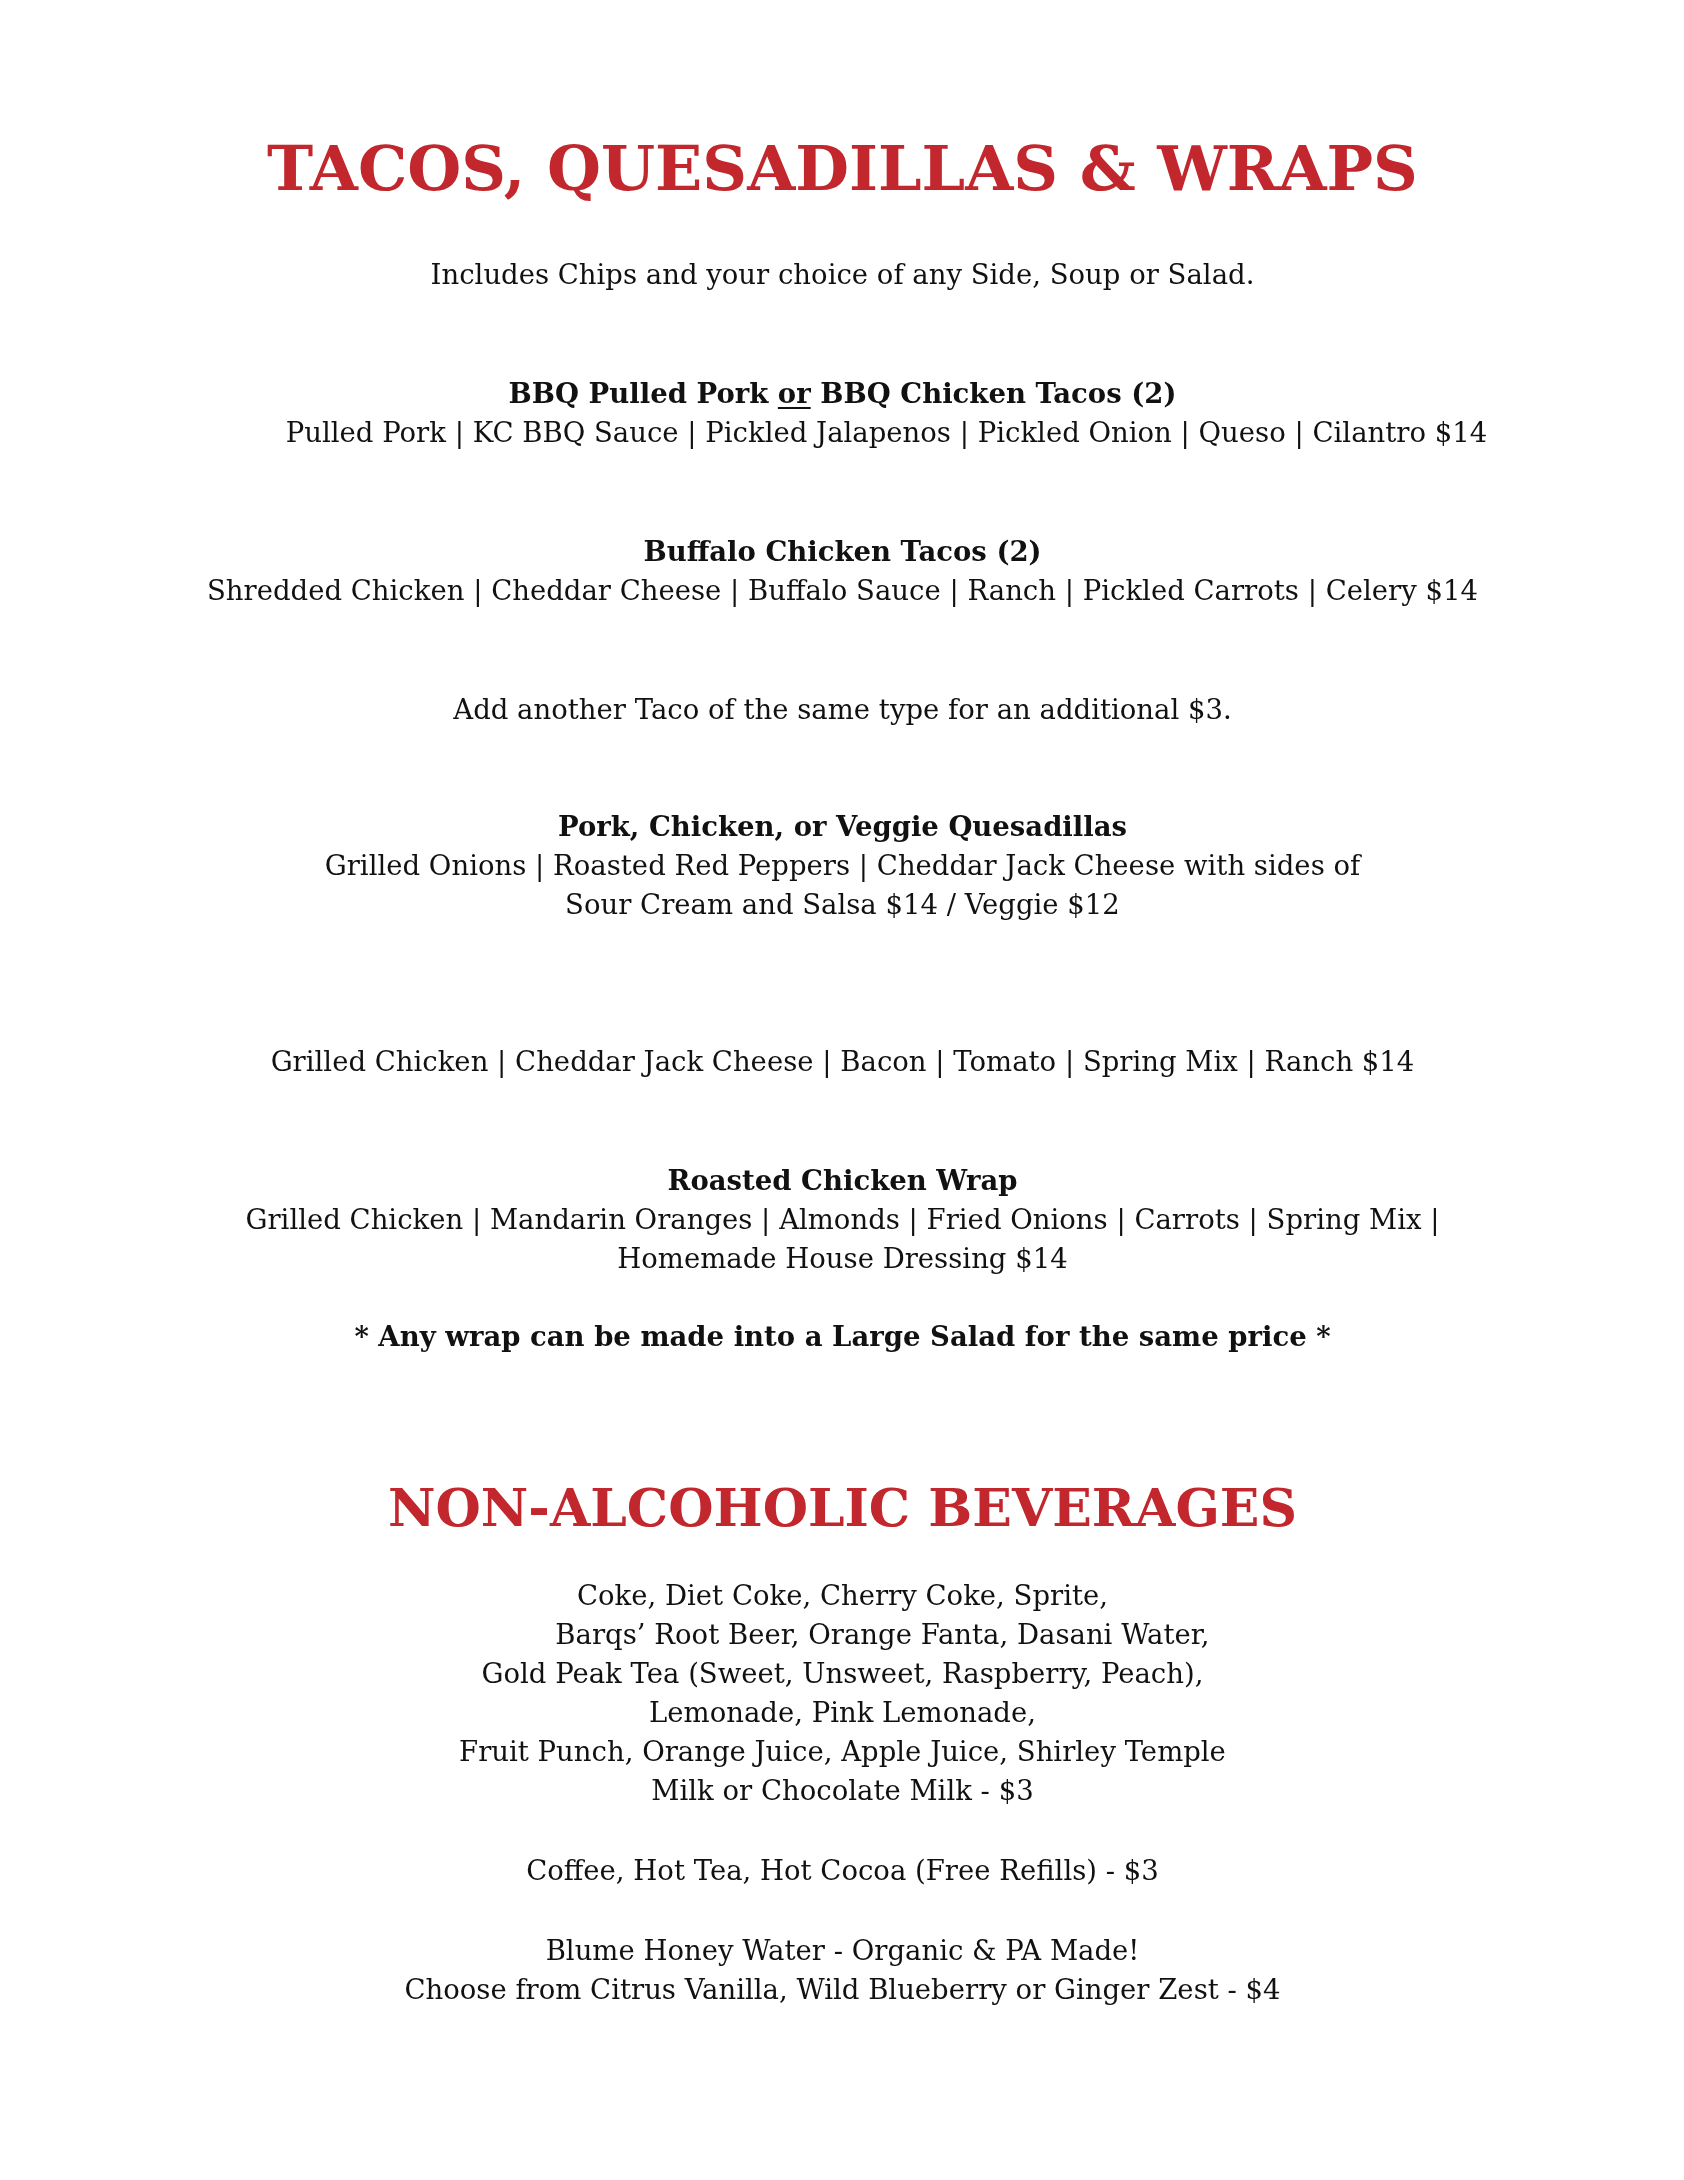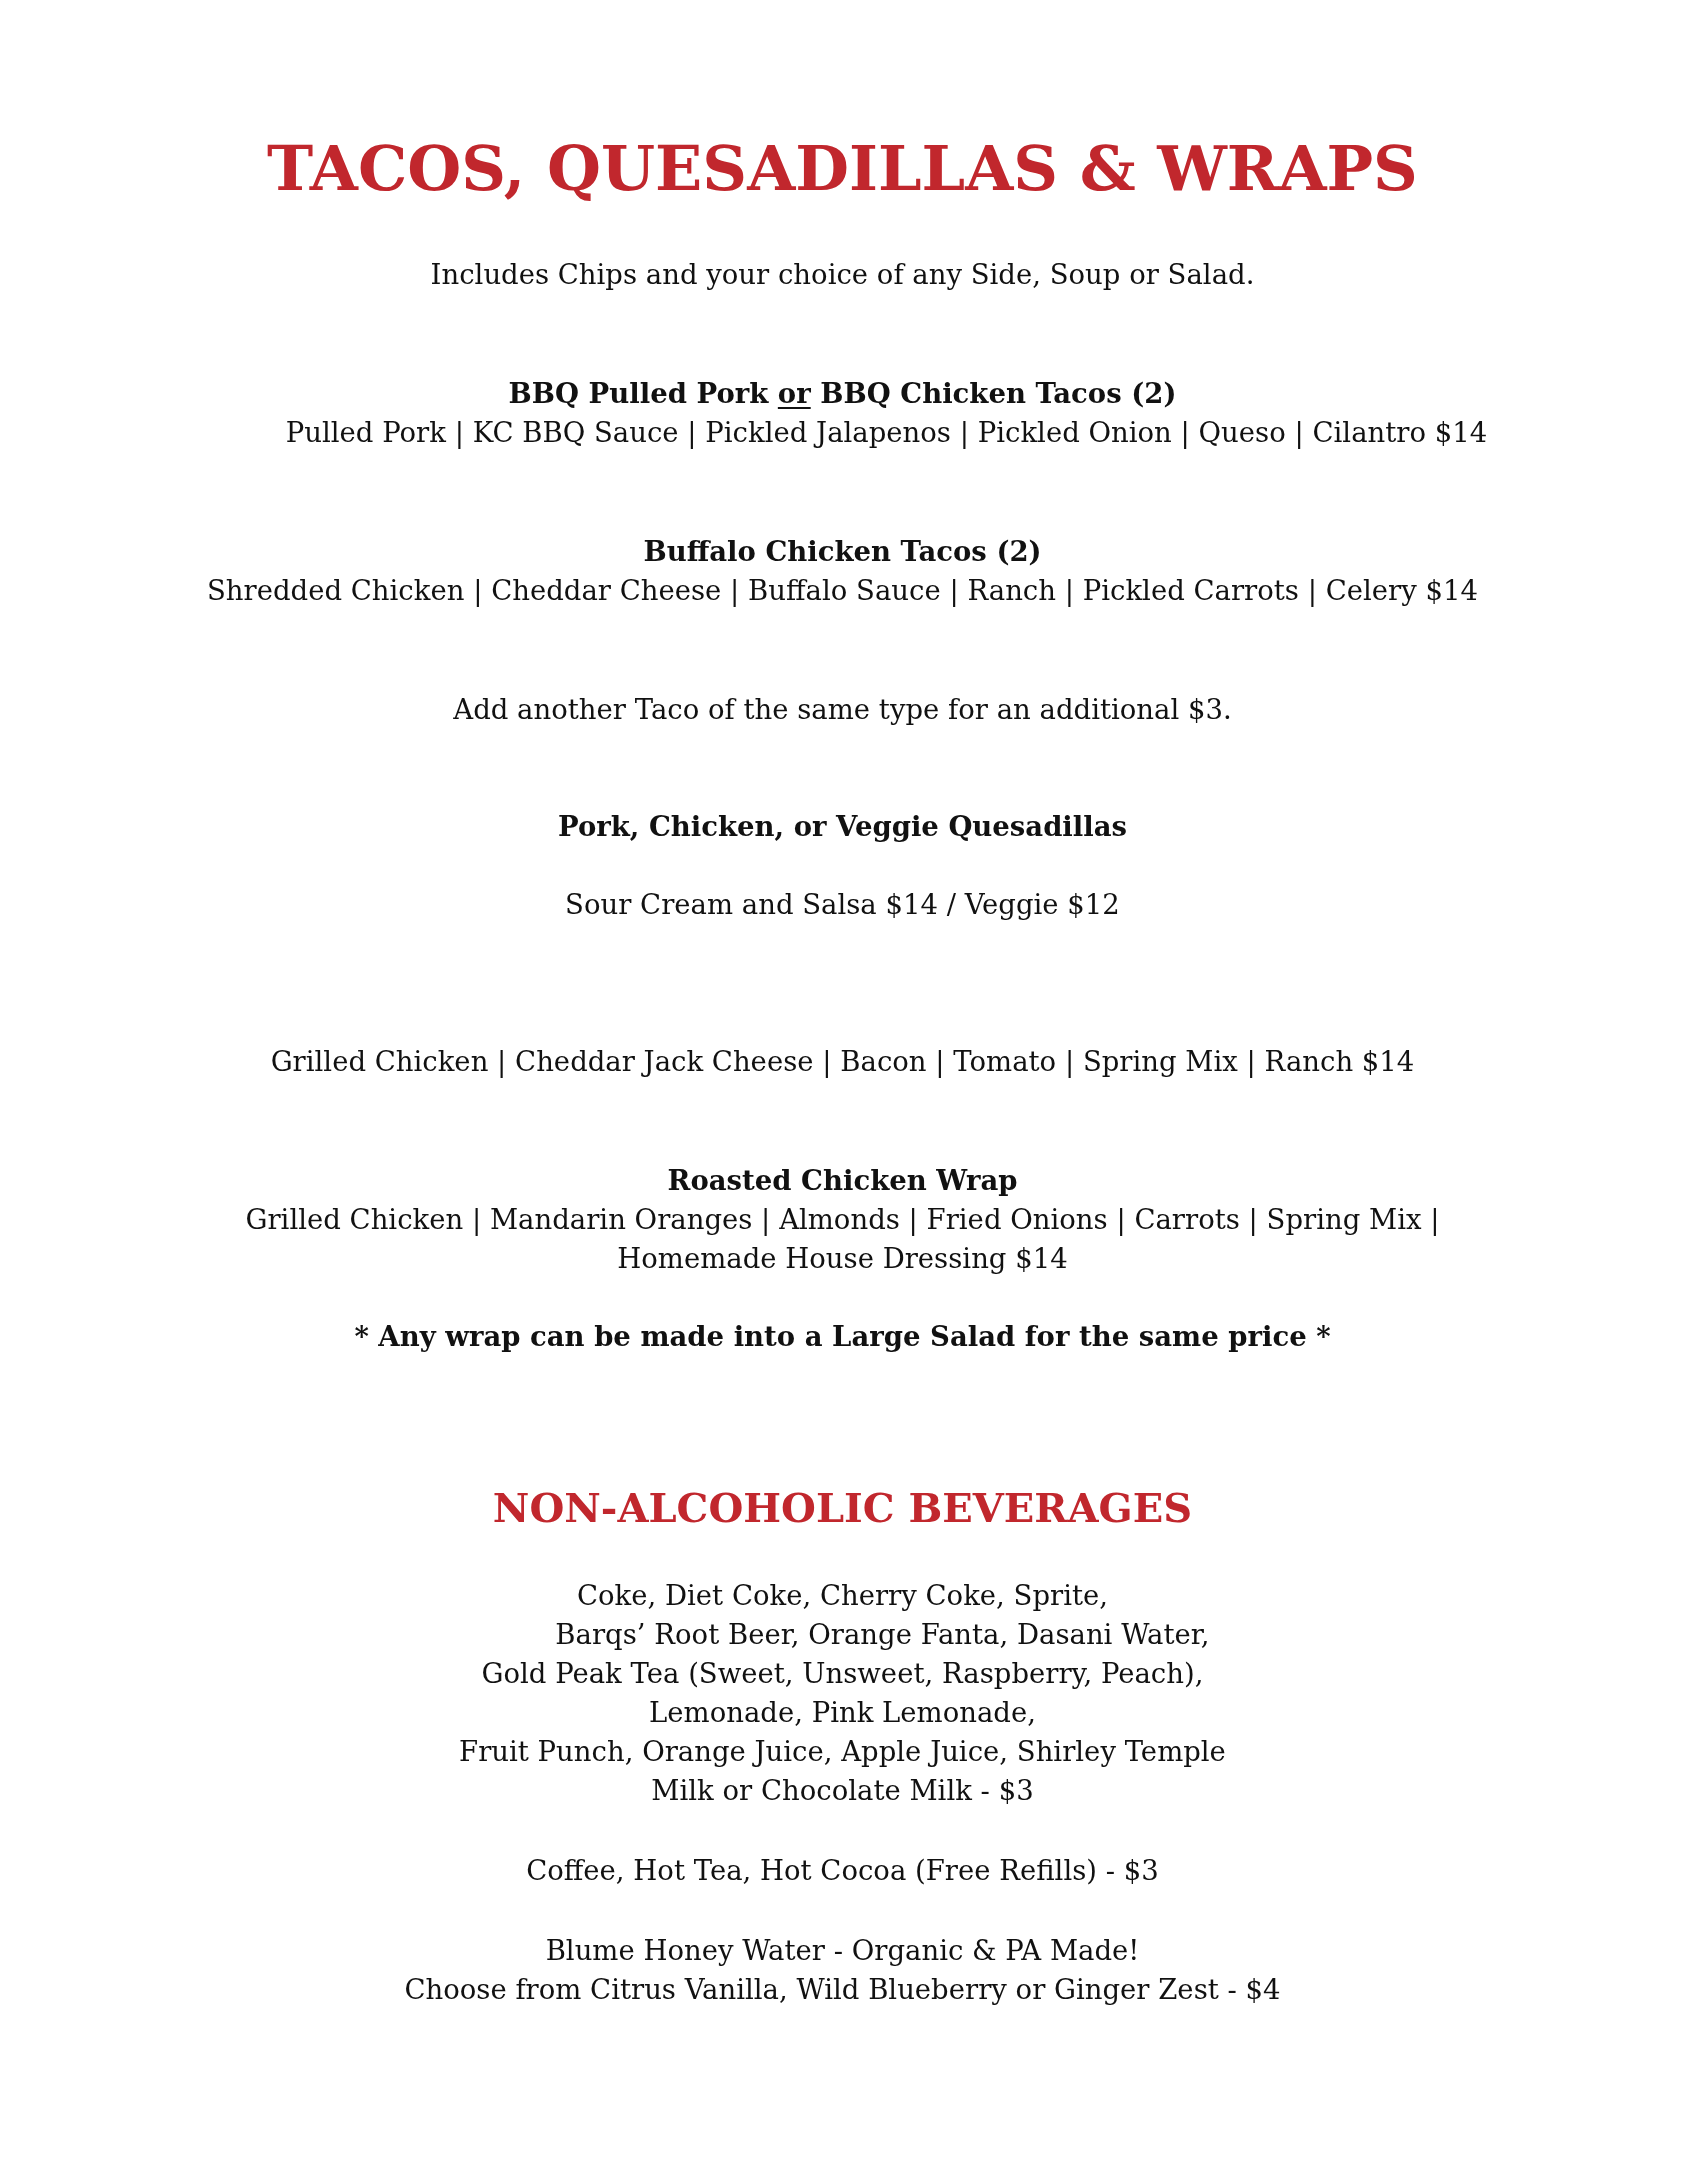--- a/index.html
+++ b/index.html
@@ -30,21 +30,21 @@
       white-space: nowrap;
     }
     .section-title {
       color: #C1272D;
       font-weight: bold;
       font-size: 62px;
       letter-spacing: 0px;
       line-height: 71px;
     }
     .section-title.small {
-      font-size: 40px;
+      font-size: 52px;
       line-height: 57px;
     }
     .subtitle {
       font-size: 27.5px;
       line-height: 35px;
     }
     .item-name {
       font-weight: bold;
       font-size: 27.5px;
       line-height: 35px;
@@ -78,20 +78,21 @@
 
   <div class="line item-name" style="top:376px;"><span>BBQ Pulled Pork </span><u>or</u><span> BBQ Chicken Tacos (2)</span></div>
   <div class="line item-desc" style="top:415px;margin-left:44px;">Pulled Pork | KC BBQ Sauce | Pickled Jalapenos | Pickled Onion | Queso | Cilantro $14</div>
 
   <div class="line item-name" style="top:534px;">Buffalo Chicken Tacos (2)</div>
   <div class="line item-desc" style="top:573px;">Shredded Chicken | Cheddar Cheese | Buffalo Sauce | Ranch | Pickled Carrots | Celery $14</div>
 
   <div class="line note" style="top:692px;">Add another Taco of the same type for an additional $3.</div>
 
   <div class="line item-name" style="top:809px;">Pork, Chicken, or Veggie Quesadillas</div>
+  <div class="line item-desc" style="top:848px;">Grilled Onions | Roasted Red Peppers | Cheddar Jack Cheese with sides of</div>
   <div class="line item-desc" style="top:887px;">Sour Cream and Salsa $14 / Veggie $12</div>
 
   <div class="line item-desc" style="top:1044px;">Grilled Chicken | Cheddar Jack Cheese | Bacon | Tomato | Spring Mix | Ranch $14</div>
 
   <div class="line item-name" style="top:1163px;">Roasted Chicken Wrap</div>
   <div class="line item-desc" style="top:1202px;">Grilled Chicken | Mandarin Oranges | Almonds | Fried Onions | Carrots | Spring Mix |</div>
   <div class="line item-desc" style="top:1241px;">Homemade House Dressing $14</div>
 
   <div class="line note-bold" style="top:1319px;">* Any wrap can be made into a Large Salad for the same price *</div>
 

